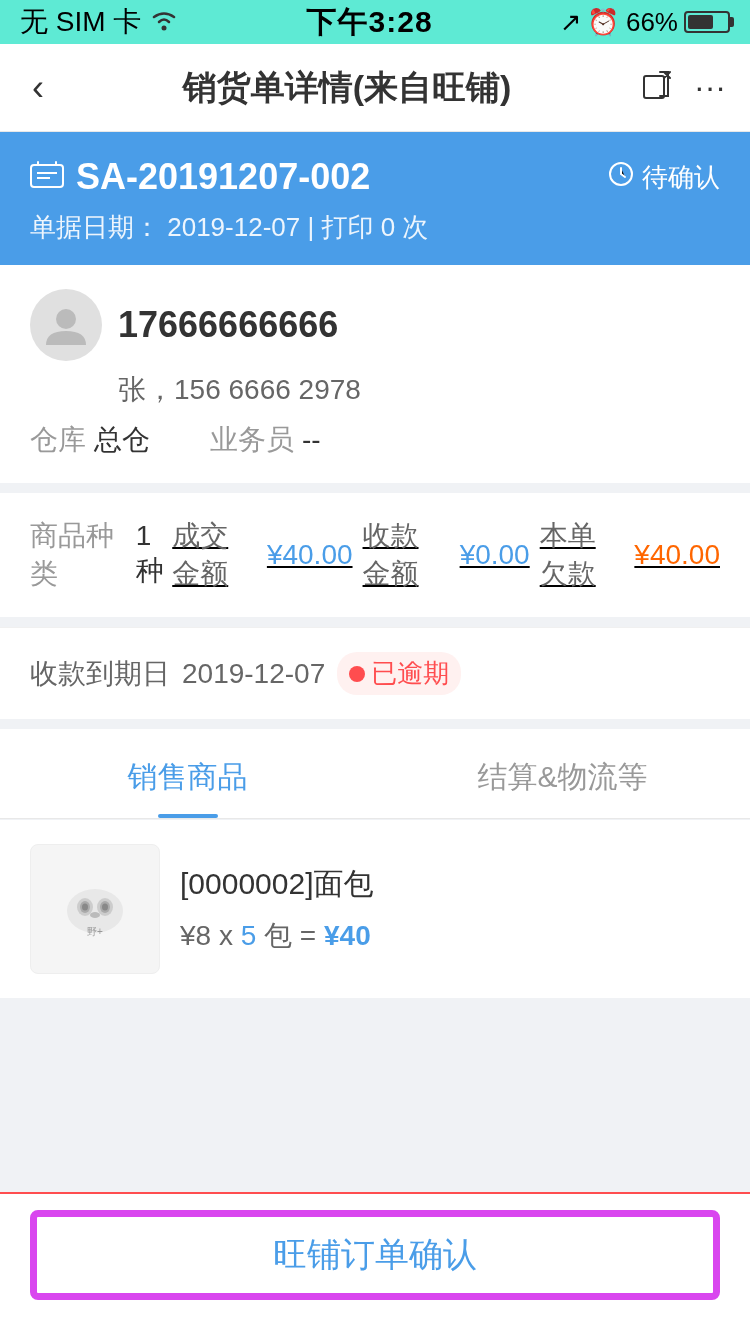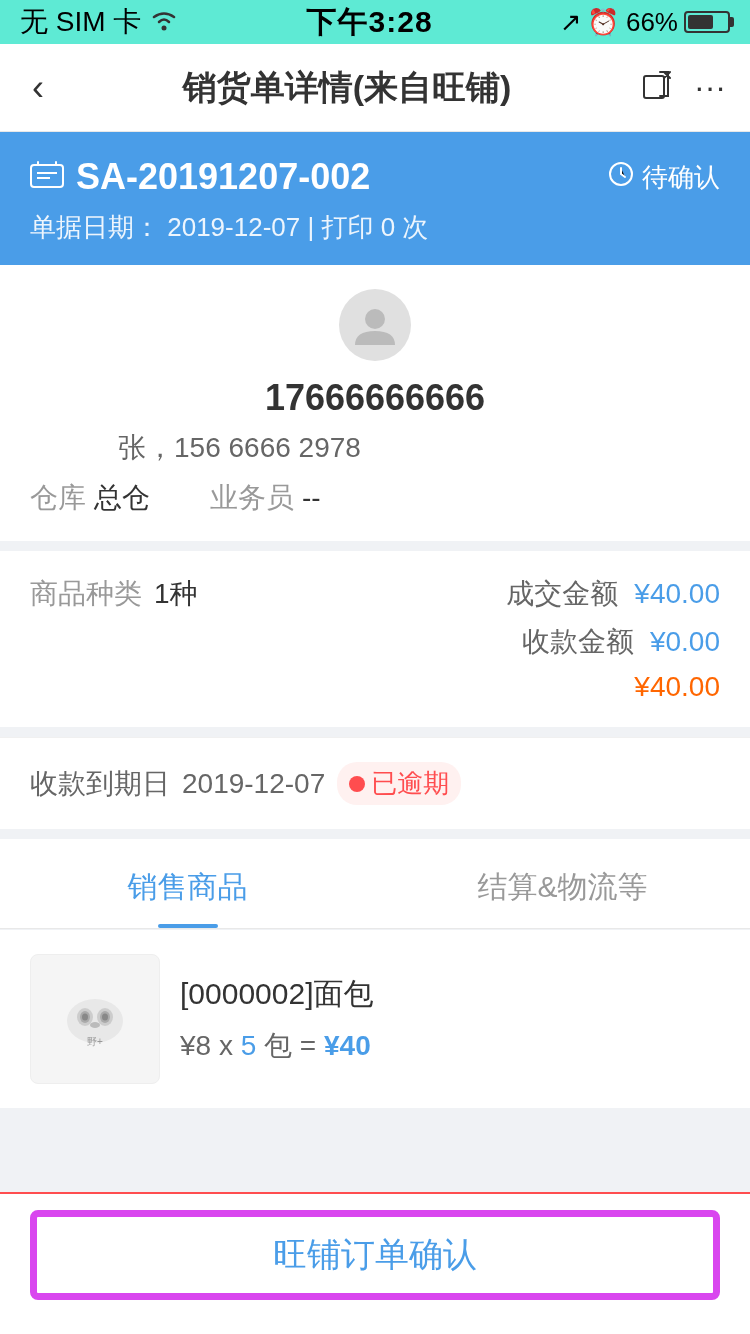--- a/index.html
+++ b/index.html
@@ -139,21 +139,20 @@
     .customer-section {
       background: #fff;
       padding: 24px 30px;
       margin-bottom: 10px;
     }
     .customer-row {
       display: flex;
       align-items: center;
       gap: 16px;
       margin-bottom: 10px;
-      flex-direction: column;
     }
     .customer-avatar {
       width: 72px;
       height: 72px;
       border-radius: 50%;
       background: #e0e0e0;
       display: flex;
       align-items: center;
       justify-content: center;
       flex-shrink: 0;
@@ -213,23 +212,23 @@
       color: #666;
     }
     .summary-label {
       color: #999;
     }
     .summary-value {
       color: #333;
     }
     .summary-right {
       display: flex;
-      flex-direction: column;
       align-items: flex-end;
       gap: 10px;
+      text-decoration: underline;
     }
     .summary-row {
       display: flex;
       align-items: center;
       gap: 16px;
       font-size: 28px;
     }
     .summary-row-label {
       color: #666;
     }
@@ -481,20 +480,21 @@
   <div class="summary-right">
     <div class="summary-row">
       <span class="summary-row-label">成交金额</span>
       <span class="amount-blue">¥40.00</span>
     </div>
     <div class="summary-row">
       <span class="summary-row-label">收款金额</span>
       <span class="amount-blue">¥0.00</span>
     </div>
     <div class="summary-row">
+      <span class="summary-row-label">本单欠款</span>
       <span class="amount-orange">¥40.00</span>
     </div>
   </div>
 </div>
 
 <div class="duedate-section">
   <span>收款到期日</span>
   <span>2019-12-07</span>
   <div class="overdue-badge">
     <span class="overdue-dot"></span>

